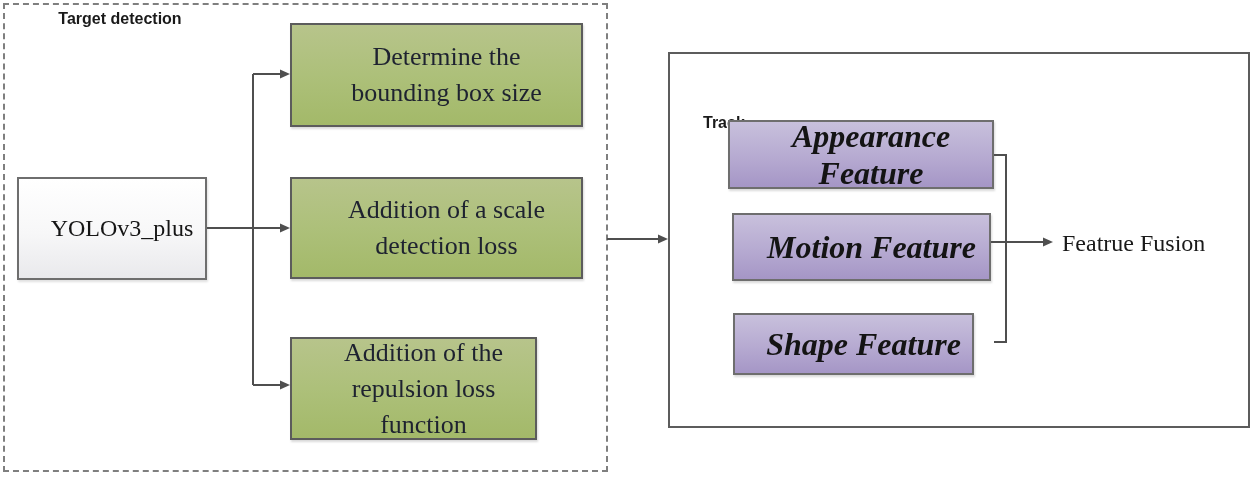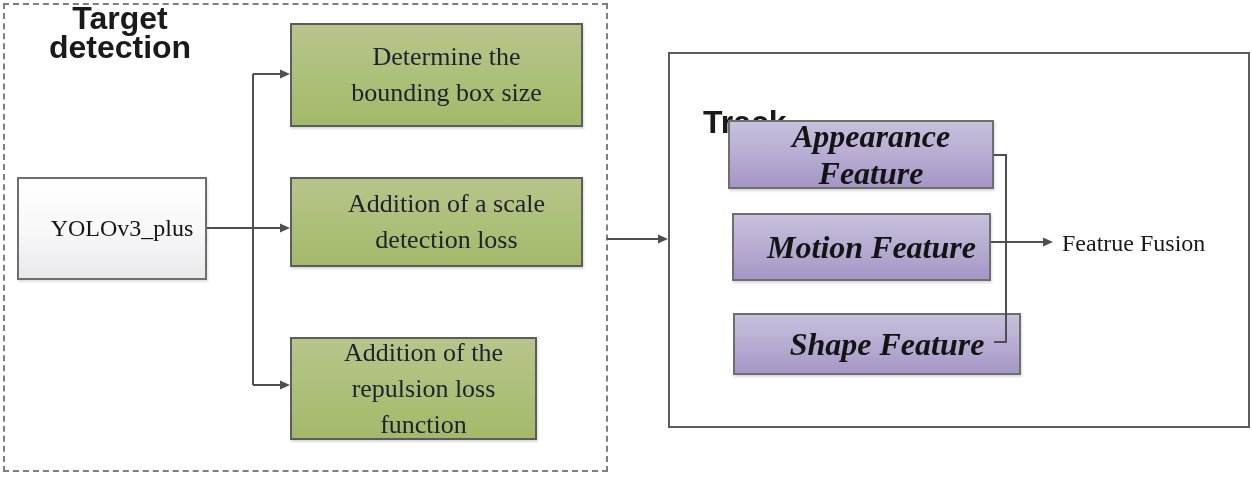--- a/index.html
+++ b/index.html
@@ -27,21 +27,21 @@
     position: absolute;
     left: 668px; top: 52px;
     width: 578px; height: 372px;
     border: 2px solid #5c5c5c;
     background: #ffffff;
   }
   .group-title {
     position: absolute;
     font-family: "Liberation Sans", sans-serif;
     font-weight: bold;
-    font-size: 32px;
+    font-size: 16px;
     line-height: 29px;
     color: #1a1a1a;
   }
   #td-title {
     left: 32px; top: 4px;
     width: 176px;
     text-align: center;
   }
   #track-title {
     left: 703px; top: 60px; margin-top: 48px;
@@ -70,36 +70,36 @@
   .green-box {
     border: 2px solid #5c5c5c;
     background: linear-gradient(180deg, #b7c48b 0%, #adc07a 50%, #a3b969 100%);
     font-family: "Liberation Serif", serif;
     font-size: 26px;
     line-height: 36px;
     color: #1e2230;
     box-shadow: 1px 2px 2px rgba(0,0,0,0.15);
   }
   #green-1 { left: 290px; top: 23px;  width: 293px; height: 104px; }
-  #green-2 { left: 290px; top: 177px; width: 293px; height: 90px; }
+  #green-2 { left: 290px; top: 177px; width: 293px; height: 102px; }
   #green-3 { left: 290px; top: 337px; width: 247px; height: 103px; }
   .green-box span { display: block; }
   .purple-box {
     border: 2px solid #6e6e6e;
     background: linear-gradient(180deg, #c8c0dc 0%, #b6aad1 55%, #a596c6 100%);
     font-family: "Liberation Serif", serif;
     font-style: italic;
     font-weight: bold;
     font-size: 32px;
     color: #141414;
     box-shadow: 1px 2px 2px rgba(0,0,0,0.15);
   }
   #purple-1 { left: 728px; top: 120px; width: 266px; height: 69px; }
   #purple-2 { left: 732px; top: 213px; width: 259px; height: 68px; }
-  #purple-3 { left: 733px; top: 313px; width: 288px; height: 62px; }
+  #purple-3 { left: 733px; top: 313px; width: 241px; height: 62px; }
   
   #fusion-label {
     position: absolute;
     left: 1062px; top: 229px;
     height: 28px; line-height: 28px;
     font-family: Liberation Serif, serif;
     font-size: 24px;
     color: #1a1a1a;
     white-space: nowrap;
   }

